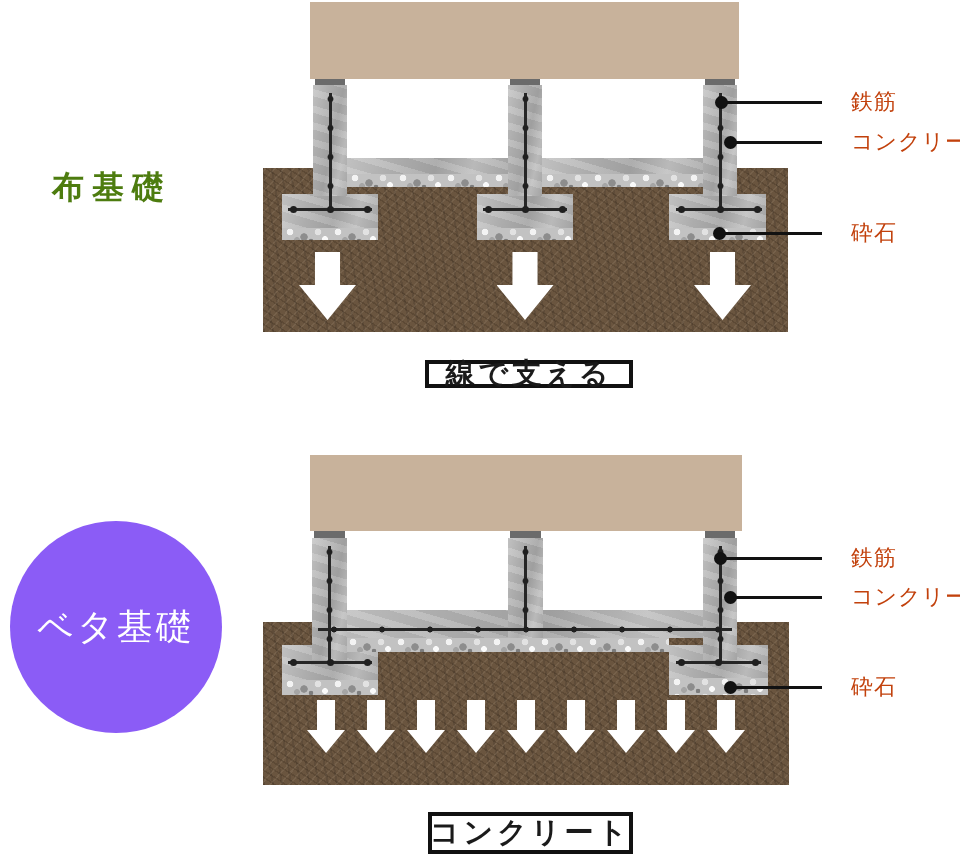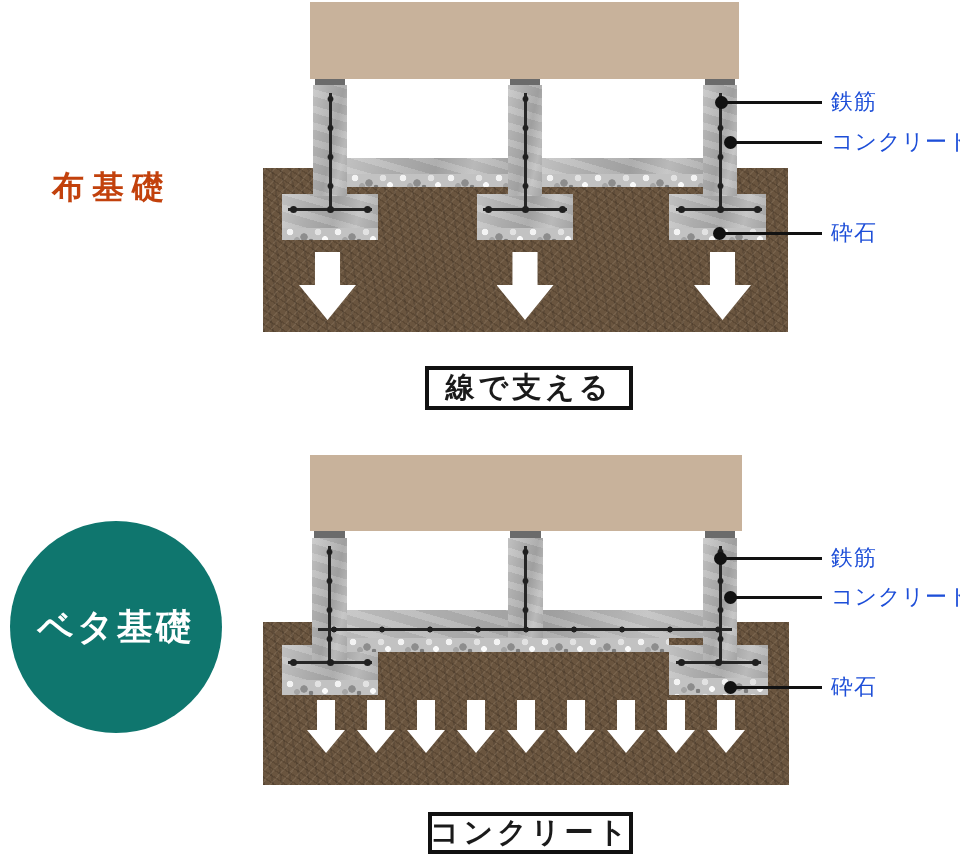--- a/index.html
+++ b/index.html
@@ -55,31 +55,31 @@
   .sdot{width:7px;height:7px;border-radius:50%;background:#1f1f1f;z-index:8;}
   
   .arrow-row{display:flex;justify-content:space-between;z-index:20;}
   .arrowT{width:57px;height:68px;background:#ffffff;
     clip-path:polygon(28% 0, 72% 0, 72% 48.5%, 100% 48.5%, 50% 100%, 0 48.5%, 28% 48.5%);}
   .arrowB{width:38px;height:53px;background:#ffffff;
     clip-path:polygon(26.3% 0, 73.7% 0, 73.7% 56.6%, 100% 56.6%, 50% 100%, 0 56.6%, 26.3% 56.6%);}
   
   .leader{height:3px;background:#111111;z-index:30;}
   .ldot{width:13px;height:13px;border-radius:50%;background:#111111;z-index:30;}
-  .ann{font-size:22px;line-height:24px;letter-spacing:1px;color:#1d4ed8;z-index:30;white-space:nowrap;}
-  .side-title{font-size:32px;line-height:34px;font-weight:bold;letter-spacing:8px;color:#c2410c;z-index:30;white-space:nowrap;}
+  .ann{font-size:22px;line-height:24px;letter-spacing:1px;color:#c2410c;z-index:30;white-space:nowrap;margin-left:20px;}
+  .side-title{font-size:32px;line-height:34px;font-weight:bold;letter-spacing:8px;color:#4d7c0f;z-index:30;white-space:nowrap;}
   .caption-box{
     box-sizing:border-box;border:4px solid #111111;background:#ffffff;z-index:30;
     display:flex;align-items:center;justify-content:center;
     font-size:29px;font-weight:bold;letter-spacing:4px;white-space:nowrap;
   }
   .badge{
-    border-radius:50%;background:#0f766e;z-index:25;
+    border-radius:50%;background:#8b5cf6;z-index:25;
     display:flex;align-items:center;justify-content:center;
-    color:#ffffff;font-size:36px;font-weight:bold;letter-spacing:3px;white-space:nowrap;text-align:right;
+    color:#ffffff;font-size:36px;font-weight:normal;letter-spacing:3px;white-space:nowrap;text-align:right;
   }
 </style>
 </head>
 <body>
 
 <div class="stage">
 
   <div>
     <div class="abs soil" style="left:263px;top:168px;width:525px;height:164px;"></div>
 
@@ -133,21 +133,21 @@
     <div class="abs ann" style="left:831px;top:90px;">鉄筋</div>
 
     <div class="abs leader" style="left:731px;top:141px;width:91px;"></div>
     <div class="abs ldot" style="left:724px;top:136px;"></div>
     <div class="abs ann" style="left:831px;top:130px;">コンクリート</div>
 
     <div class="abs leader" style="left:720px;top:232px;width:102px;"></div>
     <div class="abs ldot" style="left:713px;top:227px;"></div>
     <div class="abs ann" style="left:831px;top:221px;">砕石</div>
 
-    <div class="abs caption-box" style="left:425px;top:360px;width:208px;height:44px;margin-top:6px;">
+    <div class="abs caption-box" style="left:425px;top:360px;width:208px;height:28px;">
       <span>線で支える</span>
     </div>
   </div>
 
   <div>
     <div class="abs soil" style="left:263px;top:622px;width:526px;height:163px;"></div>
 
     <div class="abs concrete footing" style="left:282px;top:645px;width:96px;height:35px;"></div>
     <div class="abs gravel footing" style="left:282px;top:680px;width:96px;height:15px;"></div>
     <div class="abs concrete footing" style="left:669px;top:645px;width:99px;height:33px;"></div>

